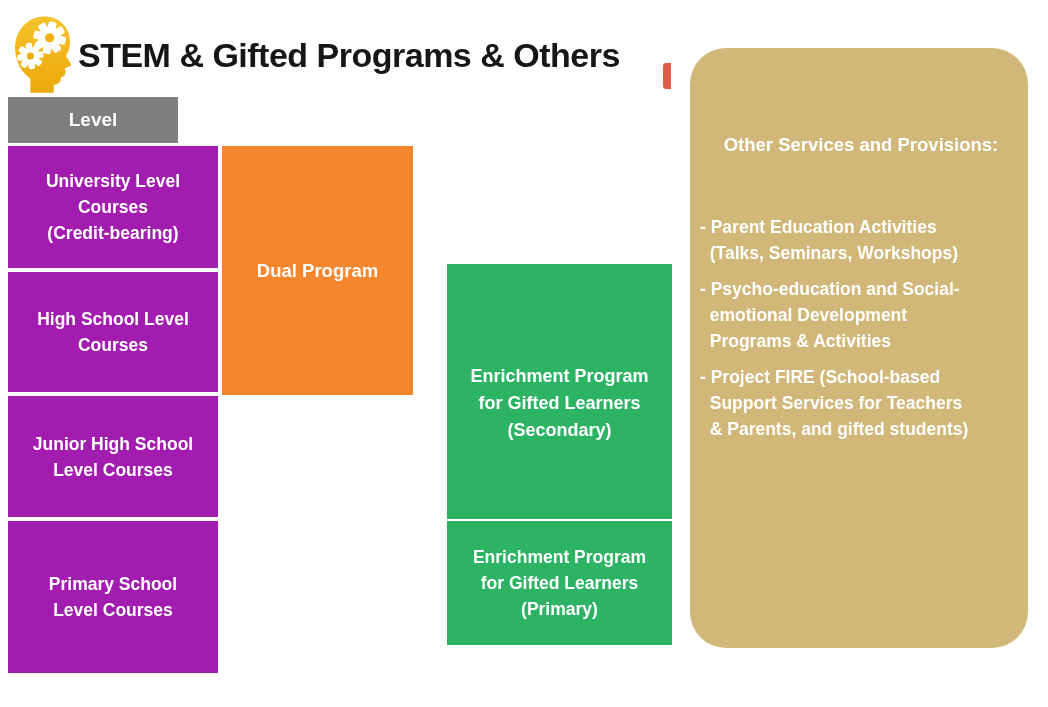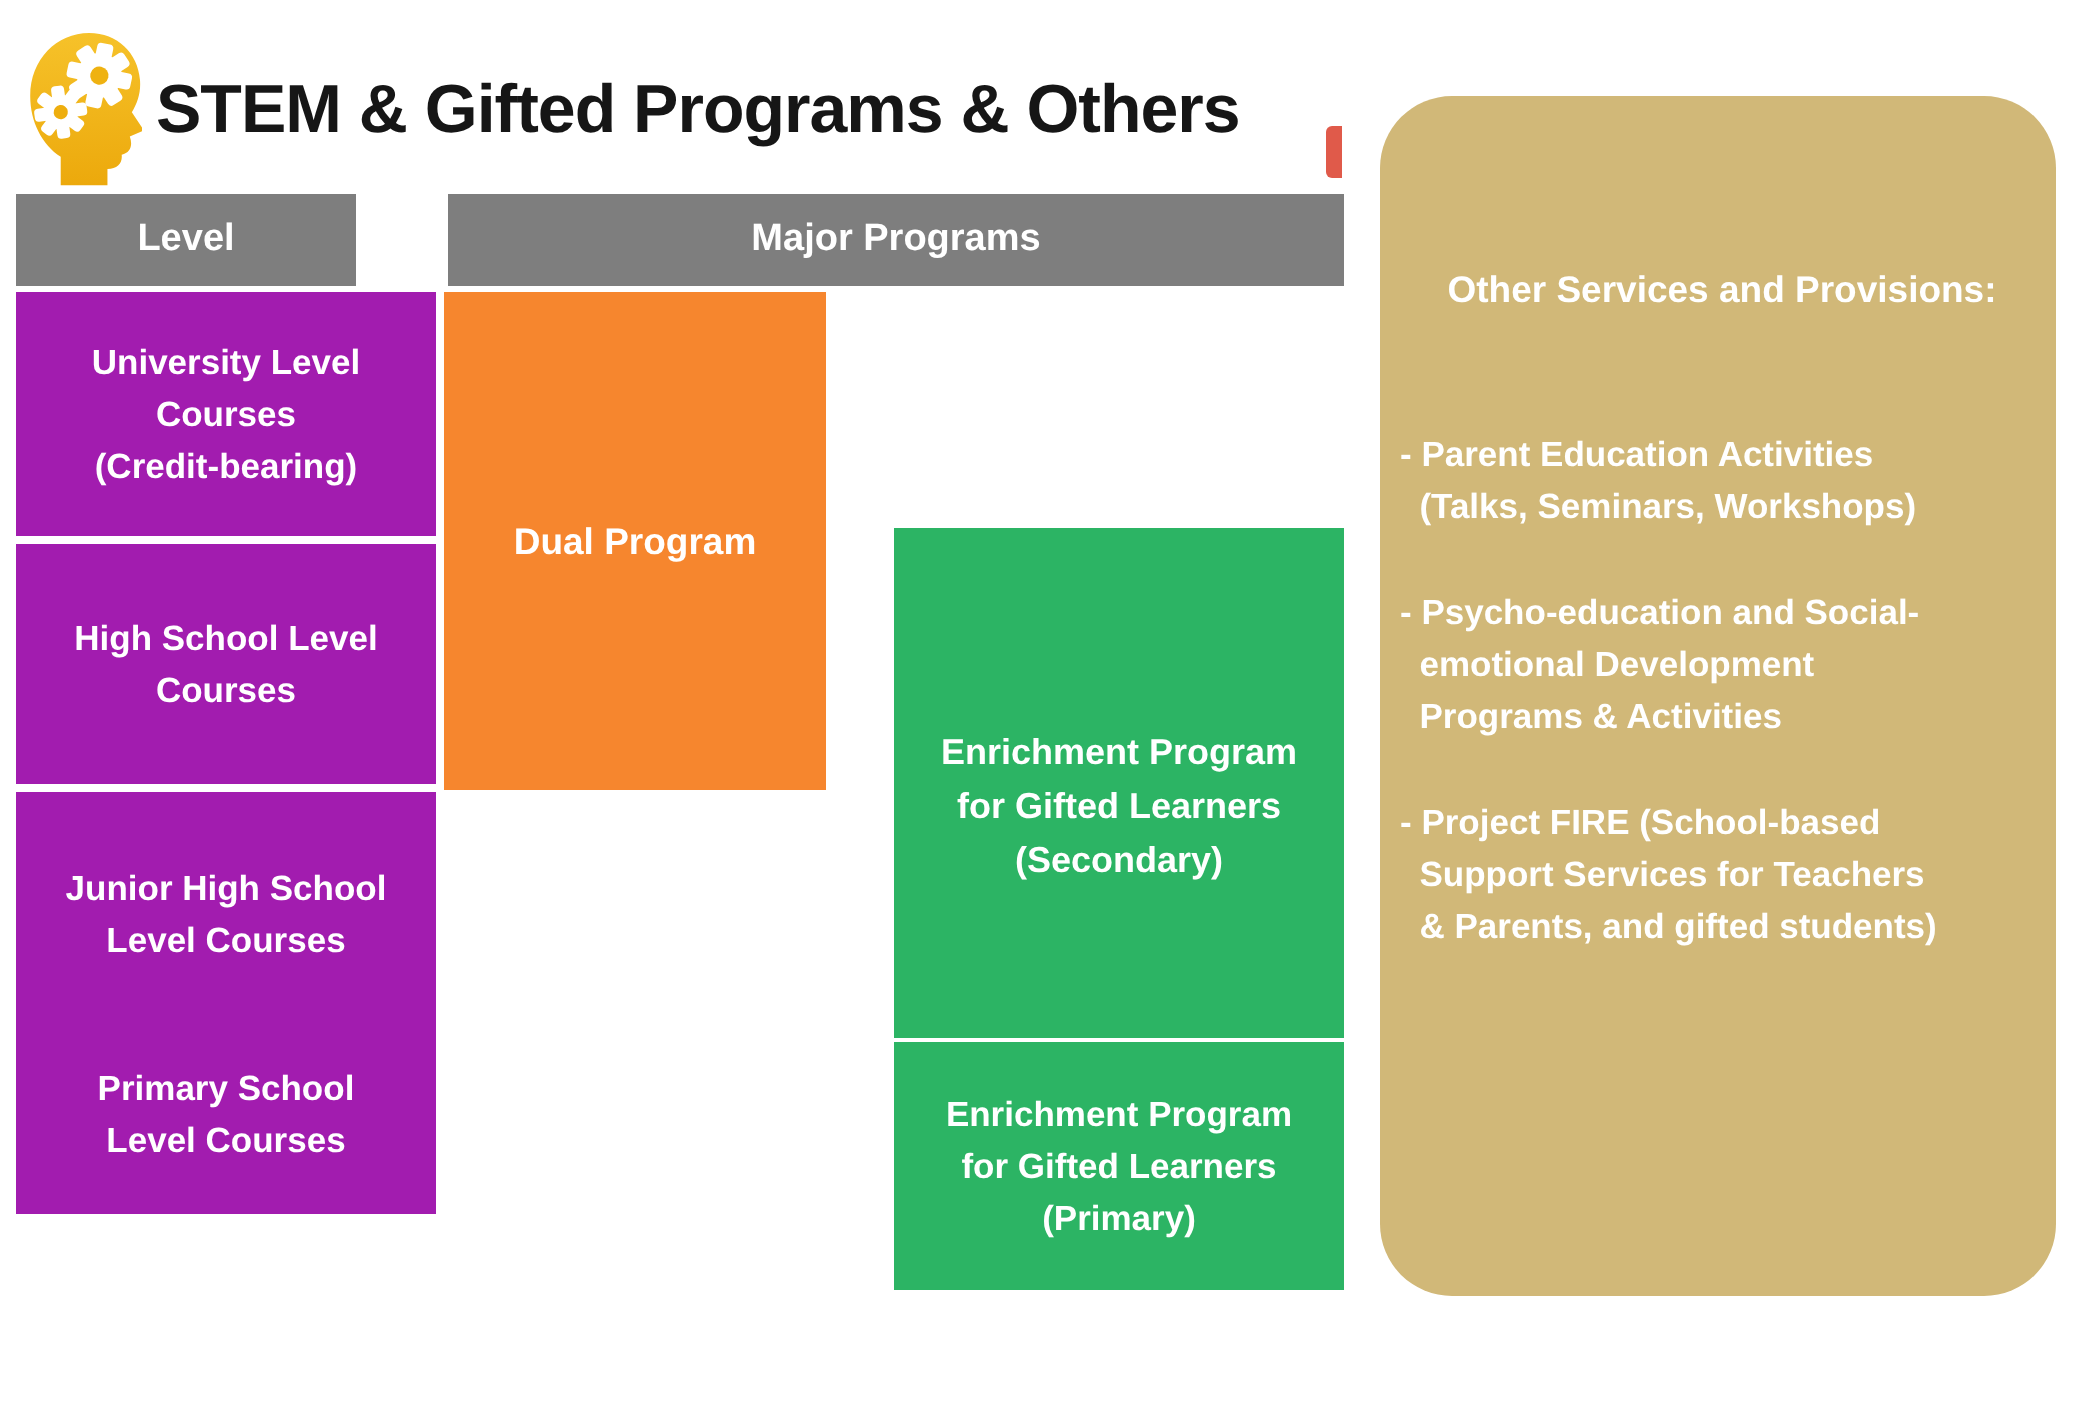--- a/index.html
+++ b/index.html
@@ -22,39 +22,39 @@
   
   .thead{background:#7e7e7e;font-size:19px;}
   .hdr-level{left:8px;top:97px;width:170px;height:46px;}
   .hdr-programs{left:224px;top:97px;width:448px;height:46px;}
 
   
   .lvl{left:8px;width:210px;background:#a21caf;font-size:17.5px;line-height:26px;}
   .lvl-0{top:146px;height:122px;}
   .lvl-1{top:272px;height:120px;}
   .lvl-2{top:396px;height:121px;}
-  .lvl-3{top:507px;height:100px;}
+  .lvl-3{top:521px;height:152px;}
 
   
   .cell-dual{left:222px;top:146px;width:191px;height:249px;background:#f6862e;font-size:18.5px;}
   .cell-enr-sec{left:447px;top:264px;width:225px;height:255px;background:#2cb464;
       font-size:18px;line-height:27px;padding-top:24px;}
   .cell-kids{left:222px;top:521px;width:222px;height:124px;background:#c4aadf;
       font-size:18px;line-height:26px;}
   .cell-enr-pri{left:447px;top:521px;width:225px;height:124px;background:#2cb464;
       font-size:17.5px;line-height:26px;}
 
   
   .panel{position:absolute;left:690px;top:48px;width:338px;height:600px;
       background:#d1b878;border-radius:36px;color:#ffffff;font-weight:bold;
       box-sizing:border-box;padding:16px 6px 0 10px;}
   .panel-title{margin-top:70px;text-align:center;font-size:18.5px;}
   .panel-item{font-size:17.5px;line-height:26px;white-space:pre-wrap;text-align:left;}
   .panel-item.first{margin-top:58px;}
-  .panel-item + .panel-item{margin-top:27px;}
+  .panel-item + .panel-item{margin-top:10px;}
 </style>
 </head>
 <body>
 
 <div class="canvas">
 
   <div class="hdr-icon">
     <svg viewBox="0 0 62 82" width="63" height="84" aria-hidden="true">
       <defs>
         <linearGradient id="goldGrad" x1="0" y1="0" x2="0" y2="1">
@@ -80,21 +80,20 @@
         <rect x="-13" y="-3.2" width="26" height="6.4" rx="2" transform="rotate(135)"></rect>
         <circle r="8.5"></circle>
         <circle r="3.5" fill="#eeae0e"></circle>
       </g>
     </svg>
   </div>
   <div class="page-title">STEM &amp; Gifted Programs &amp; Others</div>
   <div class="red-sliver"></div>
 
   <div class="cell thead hdr-level">Level</div>
-  <div class="cell thead hdr-programs">Major Programs</div>
 
   <div class="cell lvl lvl-0">University Level
 Courses
 (Credit-bearing)</div>
   <div class="cell lvl lvl-1">High School Level
 Courses</div>
   <div class="cell lvl lvl-2">Junior High School
 Level Courses</div>
   <div class="cell lvl lvl-3">Primary School
 Level Courses</div>

